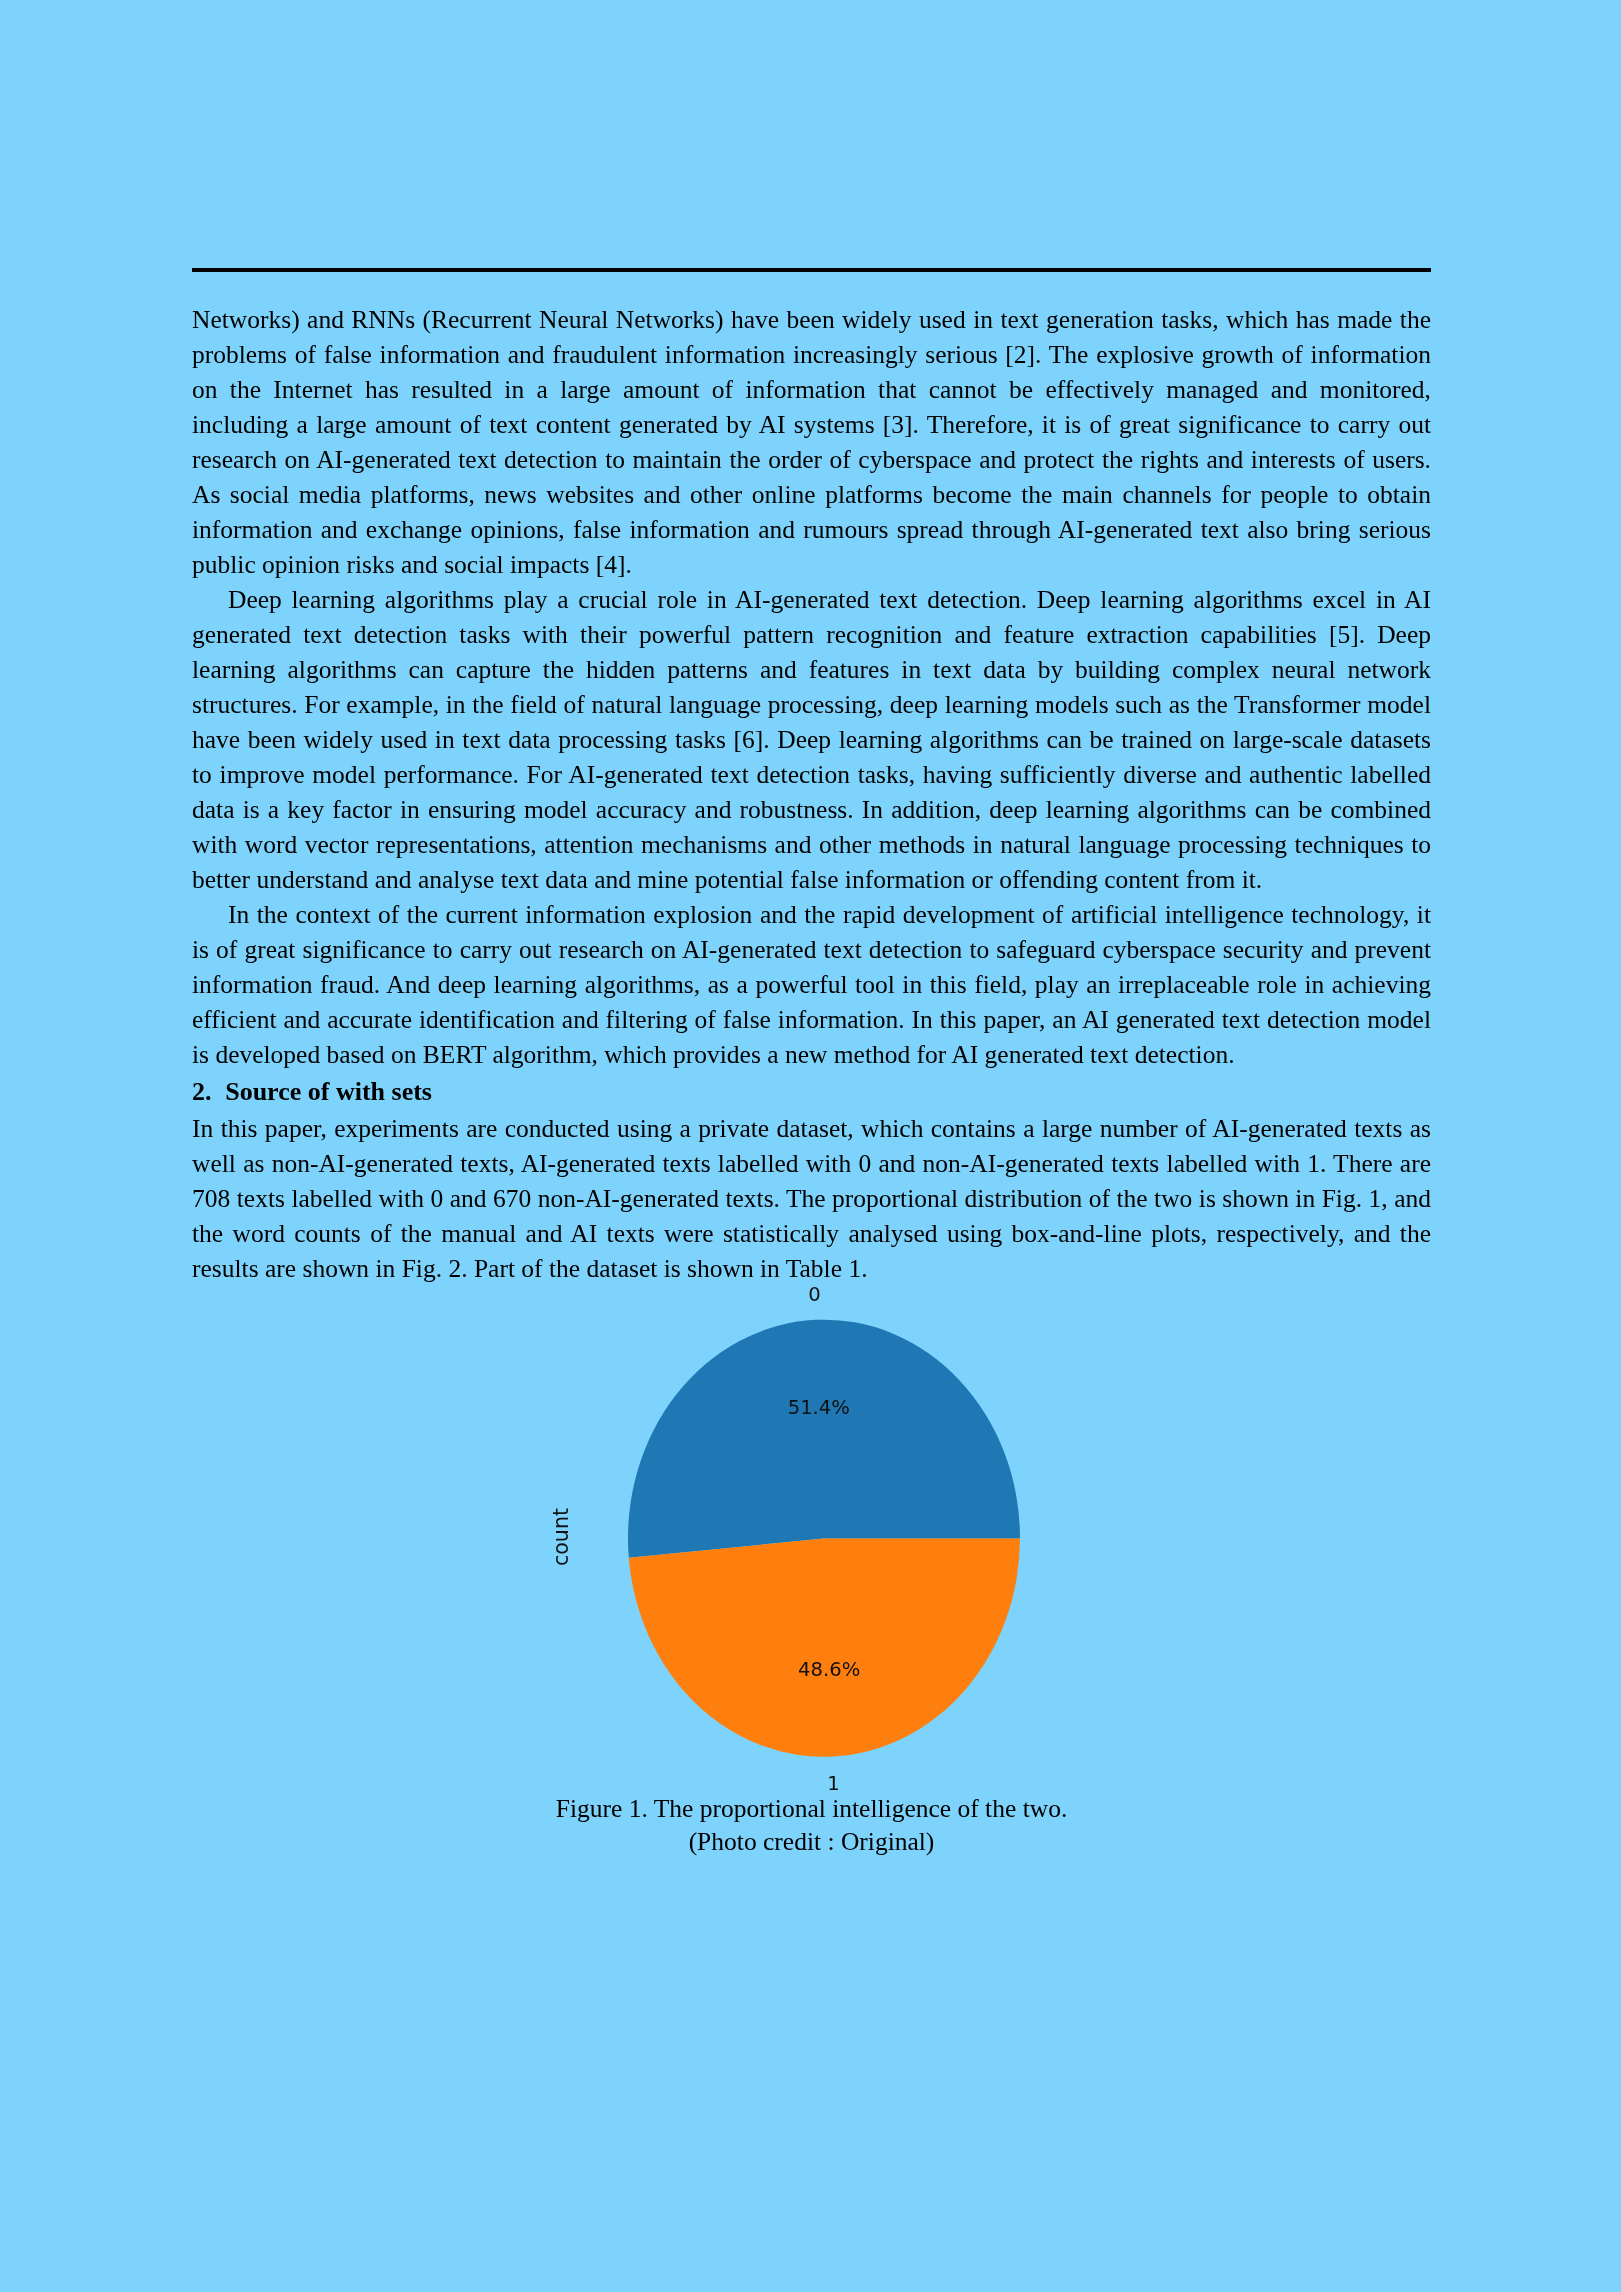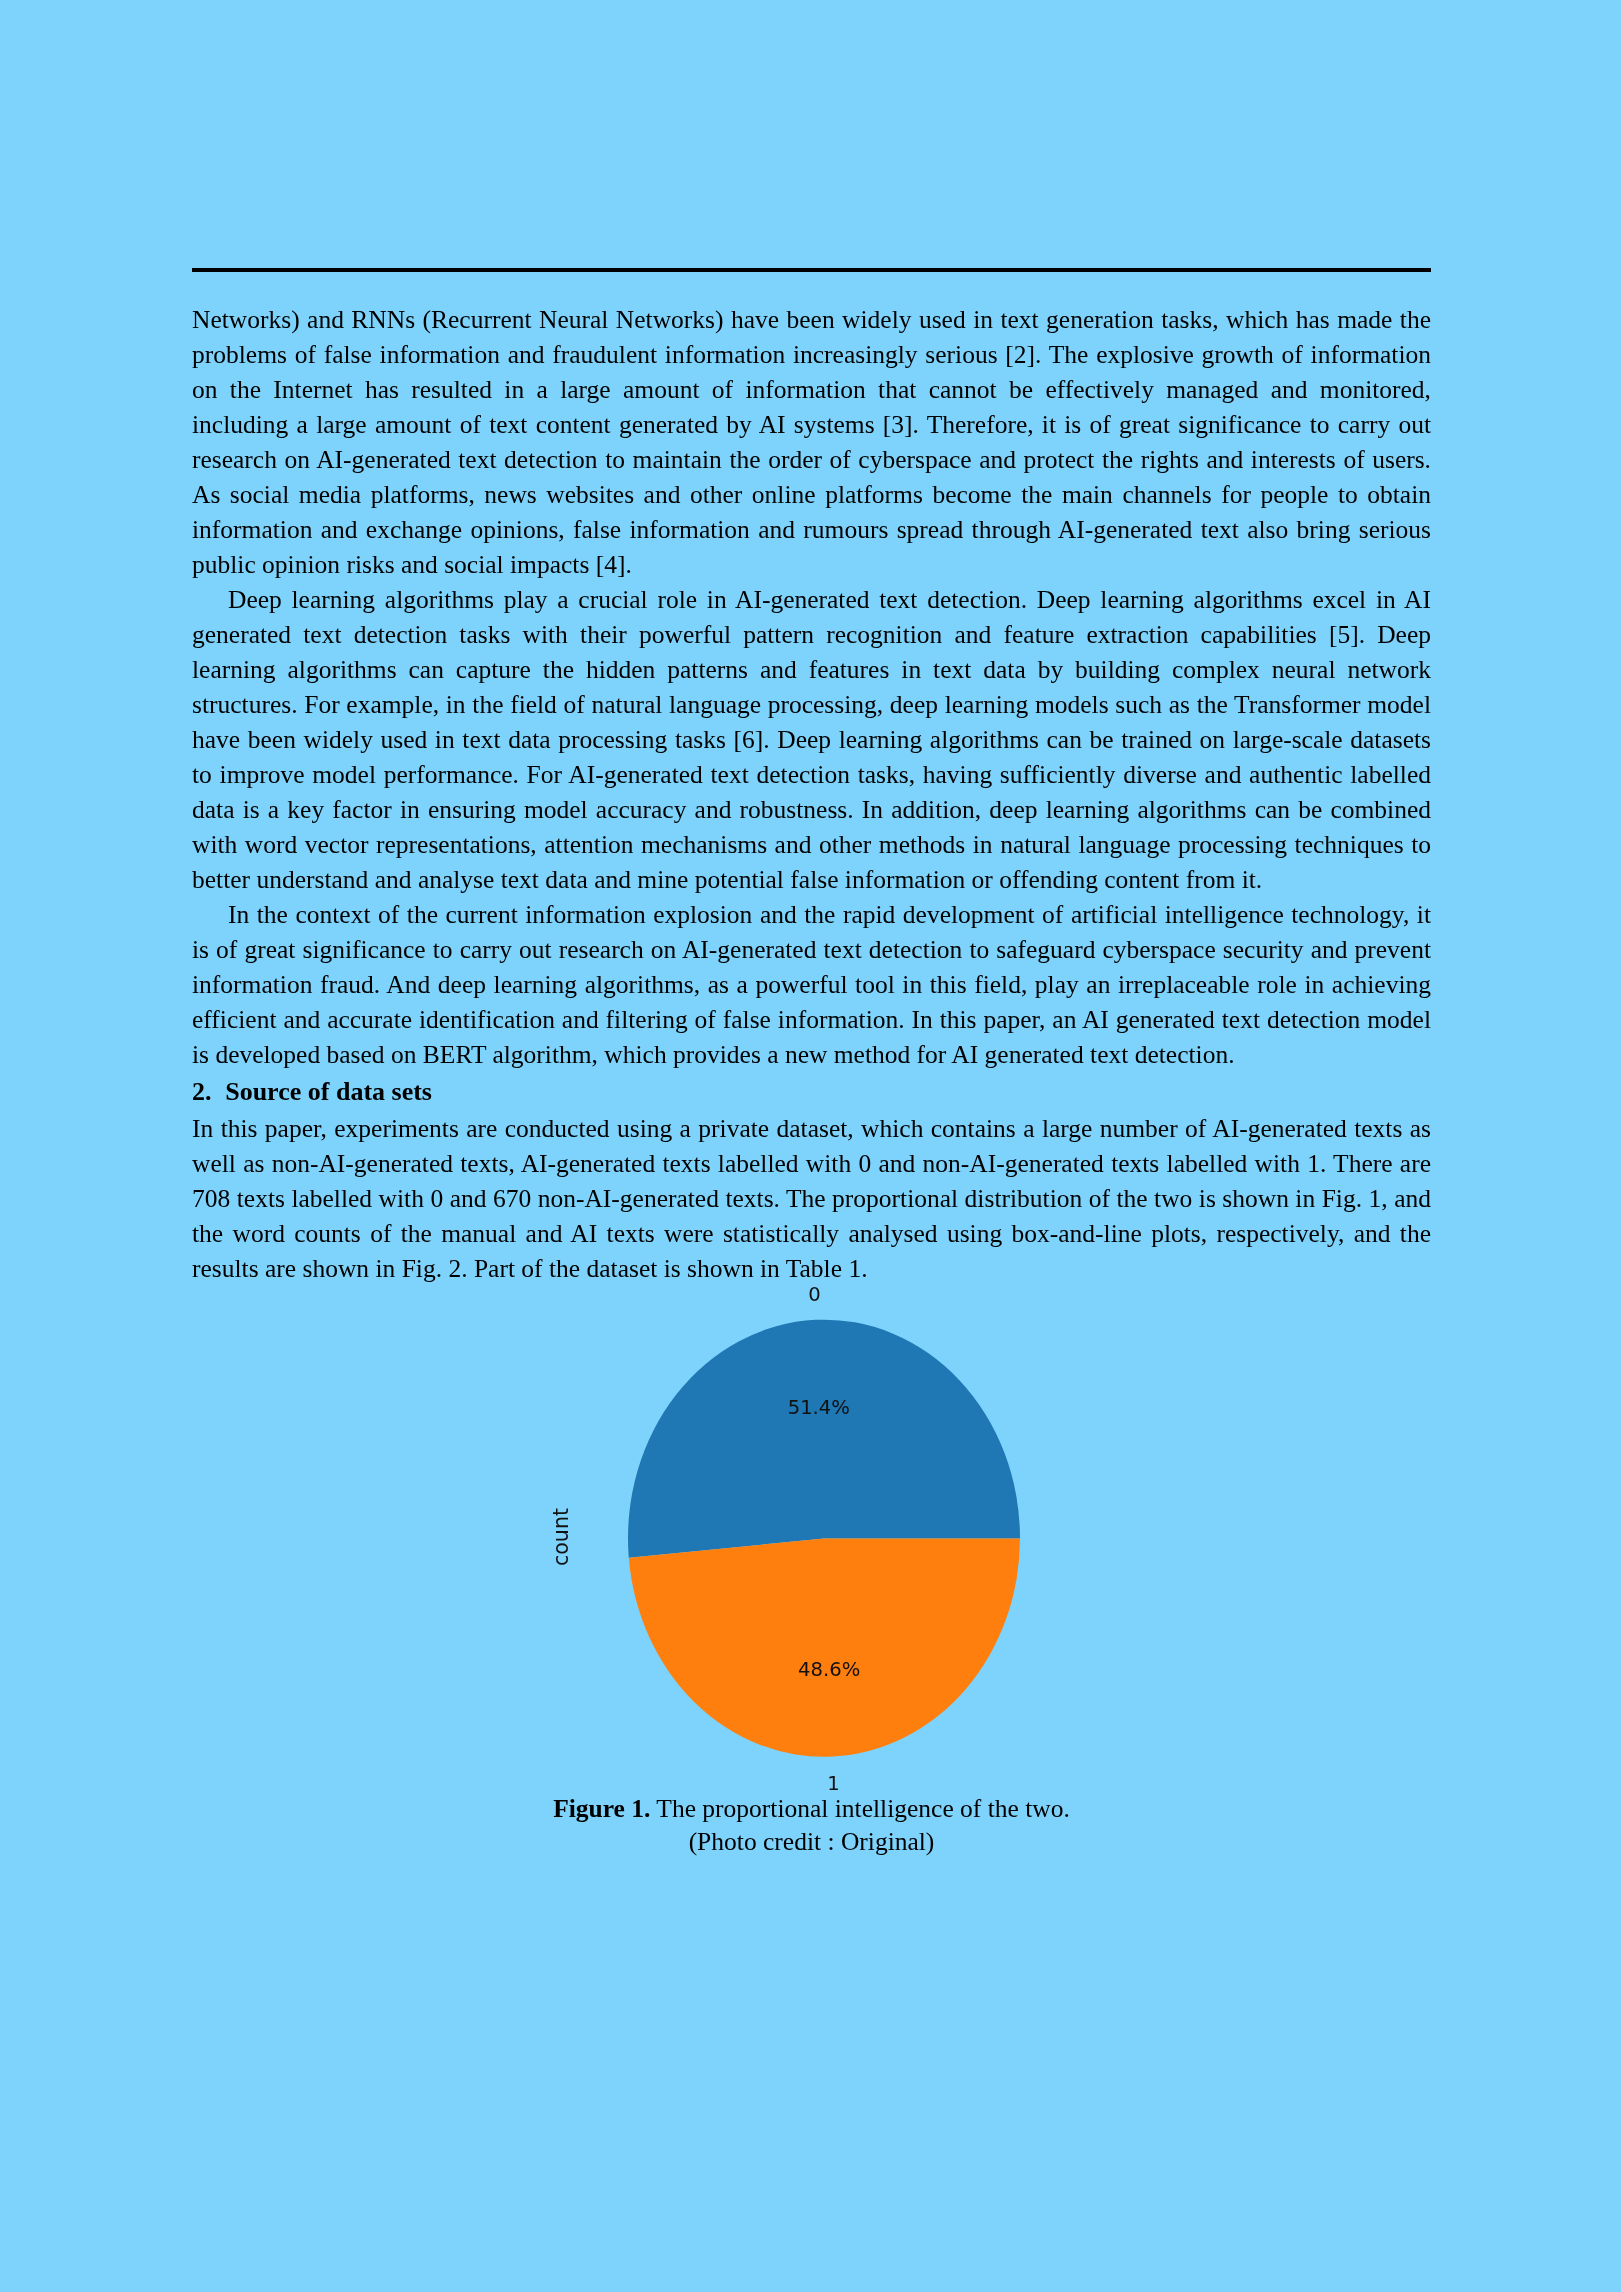--- a/index.html
+++ b/index.html
@@ -32,33 +32,33 @@
     font-family:"DejaVu Sans",sans-serif;
     font-size:20px;fill:#111111;text-anchor:middle;
   }
   .ylabel{
     position:absolute;left:369px;top:251px;
     transform:translate(-50%,-50%) rotate(-90deg);
     font-family:"DejaVu Sans",sans-serif;
     font-size:20.6px;color:#111111;white-space:nowrap;
   }
   .caption{text-align:center;font-size:25.5px;line-height:33px;}
-  .cap-label{font-weight:bold;}
+  .cap-label{font-weight:normal;}
 </style>
 </head>
 <body>
 
 <div class="page">
   <div class="content">
     <div class="rule"></div>
     <div class="body-text">
       <p class="para">Networks) and RNNs (Recurrent Neural Networks) have been widely used in text generation tasks, which has made the problems of false information and fraudulent information increasingly serious [2]. The explosive growth of information on the Internet has resulted in a large amount of information that cannot be effectively managed and monitored, including a large amount of text content generated by AI systems [3]. Therefore, it is of great significance to carry out research on AI-generated text detection to maintain the order of cyberspace and protect the rights and interests of users. As social media platforms, news websites and other online platforms become the main channels for people to obtain information and exchange opinions, false information and rumours spread through AI-generated text also bring serious public opinion risks and social impacts [4].</p>
       <p class="para indent">Deep learning algorithms play a crucial role in AI-generated text detection. Deep learning algorithms excel in AI generated text detection tasks with their powerful pattern recognition and feature extraction capabilities [5]. Deep learning algorithms can capture the hidden patterns and features in text data by building complex neural network structures. For example, in the field of natural language processing, deep learning models such as the Transformer model have been widely used in text data processing tasks [6]. Deep learning algorithms can be trained on large-scale datasets to improve model performance. For AI-generated text detection tasks, having sufficiently diverse and authentic labelled data is a key factor in ensuring model accuracy and robustness. In addition, deep learning algorithms can be combined with word vector representations, attention mechanisms and other methods in natural language processing techniques to better understand and analyse text data and mine potential false information or offending content from it.</p>
       <p class="para indent">In the context of the current information explosion and the rapid development of artificial intelligence technology, it is of great significance to carry out research on AI-generated text detection to safeguard cyberspace security and prevent information fraud. And deep learning algorithms, as a powerful tool in this field, play an irreplaceable role in achieving efficient and accurate identification and filtering of false information. In this paper, an AI generated text detection model is developed based on BERT algorithm, which provides a new method for AI generated text detection.</p>
-      <h2 class="section-heading"><span class="sec-num">2.</span><span class="sec-title">Source of data sets</span></h2>
+      <h2 class="section-heading"><span class="sec-num">2.</span><span class="sec-title">Source of with sets</span></h2>
       <p class="para">In this paper, experiments are conducted using a private dataset, which contains a large number of AI-generated texts as well as non-AI-generated texts, AI-generated texts labelled with 0 and non-AI-generated texts labelled with 1. There are 708 texts labelled with 0 and 670 non-AI-generated texts. The proportional distribution of the two is shown in Fig. 1, and the word counts of the manual and AI texts were statistically analysed using box-and-line plots, respectively, and the results are shown in Fig. 2. Part of the dataset is shown in Table 1.</p>
 
       <div class="figure">
         <svg class="pie-svg" width="490" height="549" viewBox="0 0 500 560" xmlns="http://www.w3.org/2000/svg" style="font-size:26px">
             <path d="M 250 280 L 450.0 280.0 A 200 223 0 1 0 50.8 299.6 Z" fill="#1f77b4"></path>
             <text x="244.7" y="153.3">51.4%</text>
             <text x="240.2" y="37.5">0</text>
             <path d="M 250 280 L 50.8 299.6 A 200 223 0 0 0 450.0 280.0 Z" fill="#ff7f0e"></path>
             <text x="255.3" y="420.7">48.6%</text>
             <text x="259.8" y="536.5">1</text>

